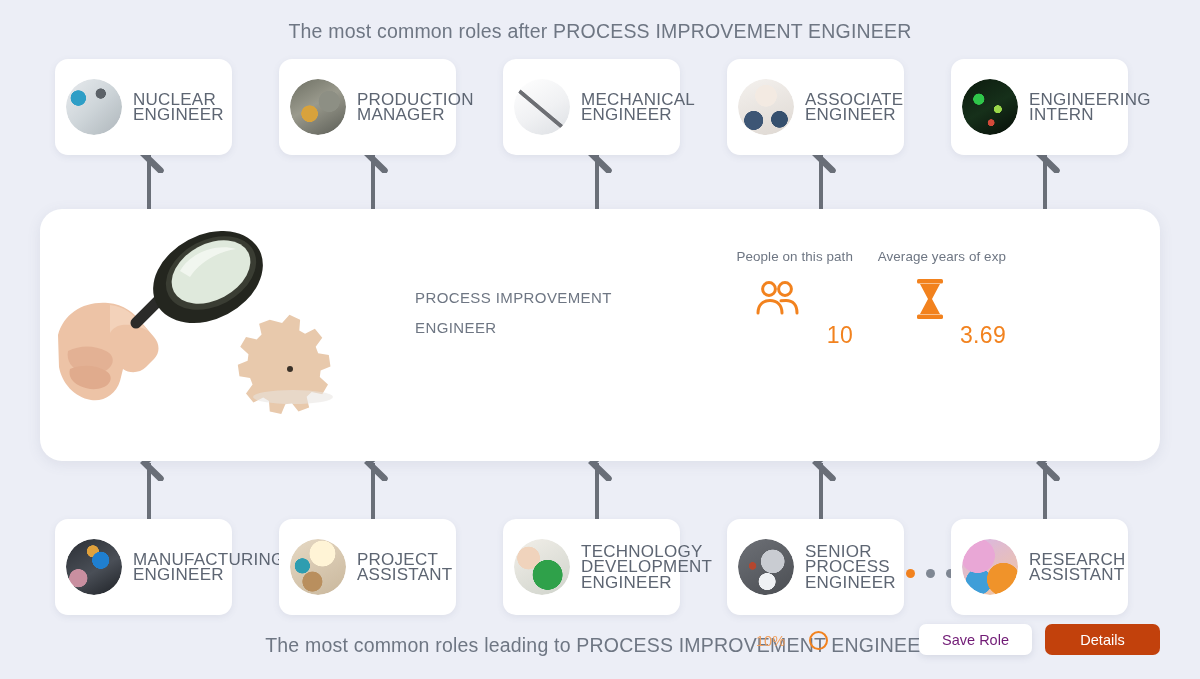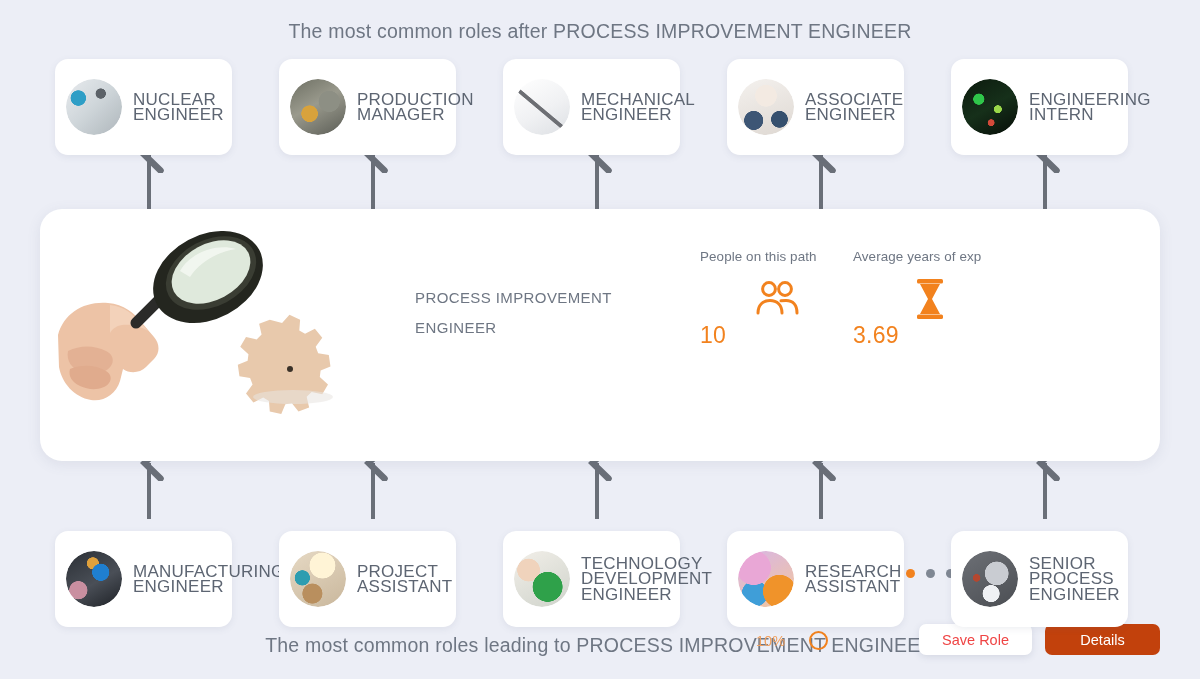--- a/index.html
+++ b/index.html
@@ -33,21 +33,21 @@
   
   .row {
     position: absolute;
     left: 55px;
     width: 1090px;
     height: 96px;
     display: flex;
     gap: 0;
   }
   .row-top    { top: 59px; }
-  .row-bottom { top: 531px; }
+  .row-bottom { top: 519px; }
 
   .role-card {
     width: 177px;
     height: 96px;
     background: #ffffff;
     border-radius: 13px;
     box-shadow: 0 2px 7px rgba(90,100,130,.10);
     display: flex;
     align-items: center;
     padding: 0 12px 0 11px;
@@ -123,21 +123,21 @@
   }
 
   
   .stats {
     position: absolute;
     left: 660px;
     top: 40px;
     width: 460px;
     display: flex;
   }
-  .stat { width: 153px; text-align: left; }
+  .stat { width: 153px; text-align: right; }
   .stat-label {
     font-size: 13.4px;
     color: #6e7683;
     letter-spacing: .1px;
     white-space: nowrap;
   }
   .stat-icon {
     height: 46px;
     margin-top: 12px;
     display: flex;
@@ -186,21 +186,21 @@
     display: flex;
     align-items: center;
     justify-content: center;
     cursor: pointer;
     border: none;
     font-family: inherit;
   }
   .btn-save {
     left: 879px; top: 415px; width: 113px;
     background: #fff;
-    color: #ef4444;
+    color: #701a75;
     box-shadow: 0 2px 7px rgba(90,100,130,.16);
   }
   .btn-details {
     left: 1005px; top: 415px; width: 115px;
     background: #c2410c;
     color: #fff;
   }
 </style>
 </head>
 <body>
@@ -377,30 +377,30 @@
       <i style="background:
         radial-gradient(circle at 60% 64%, #2fa14a 0 30%, transparent 31%),
         radial-gradient(circle at 26% 34%, #f0d3bc 0 20%, transparent 21%),
         linear-gradient(150deg,#f2efe9 0%,#cfd3cb 100%)"></i>
     </div>
     <div class="role-label">TECHNOLOGY DEVELOPMENT ENGINEER</div>
   </div>
   <div class="role-card">
     <div class="thumb">
       <i style="background:
+        radial-gradient(circle at 62% 40%, #c9ccd2 0 24%, transparent 25%),
+        radial-gradient(circle at 52% 76%, #eff1f4 0 16%, transparent 17%),
+        radial-gradient(circle at 26% 48%, #b4472f 0 7%, transparent 8%),
+        linear-gradient(150deg,#6d7076 0%,#4b4e53 100%)"></i>
+    </div>
+    <div class="role-label">SENIOR PROCESS ENGINEER</div>
+  </div>
+  <div class="role-card">
+    <div class="thumb">
+      <i style="background:
         radial-gradient(circle at 28% 30%, #e9a7d6 0 30%, transparent 31%),
         radial-gradient(circle at 74% 72%, #f0932a 0 28%, transparent 29%),
         radial-gradient(circle at 30% 76%, #3f9ed8 0 22%, transparent 23%),
         linear-gradient(150deg,#d7b5e8 0%,#f3c79a 100%)"></i>
     </div>
     <div class="role-label">RESEARCH ASSISTANT</div>
   </div>
-  <div class="role-card">
-    <div class="thumb">
-      <i style="background:
-        radial-gradient(circle at 62% 40%, #c9ccd2 0 24%, transparent 25%),
-        radial-gradient(circle at 52% 76%, #eff1f4 0 16%, transparent 17%),
-        radial-gradient(circle at 26% 48%, #b4472f 0 7%, transparent 8%),
-        linear-gradient(150deg,#6d7076 0%,#4b4e53 100%)"></i>
-    </div>
-    <div class="role-label">SENIOR PROCESS ENGINEER</div>
-  </div>
 </div>
 
 </body></html>

